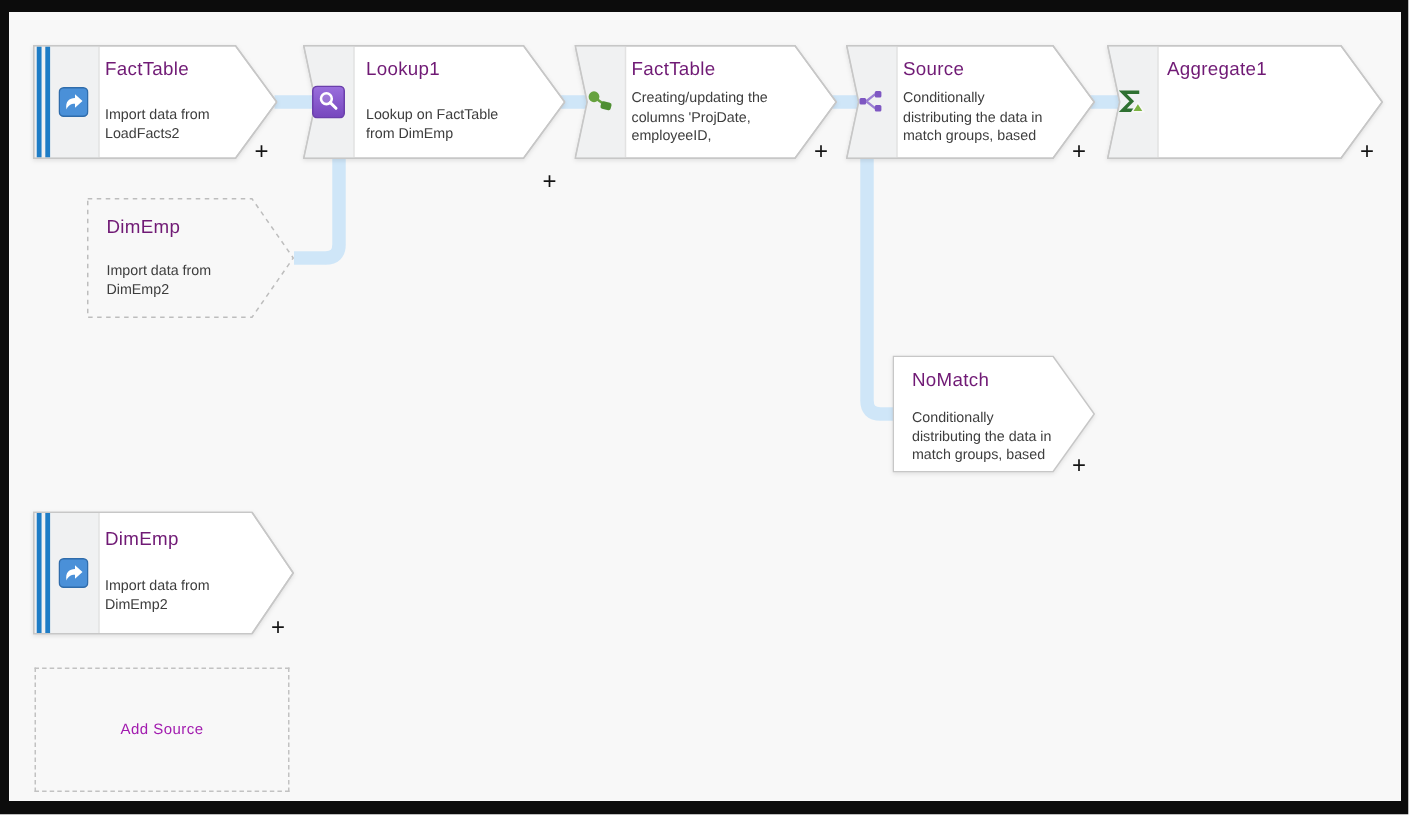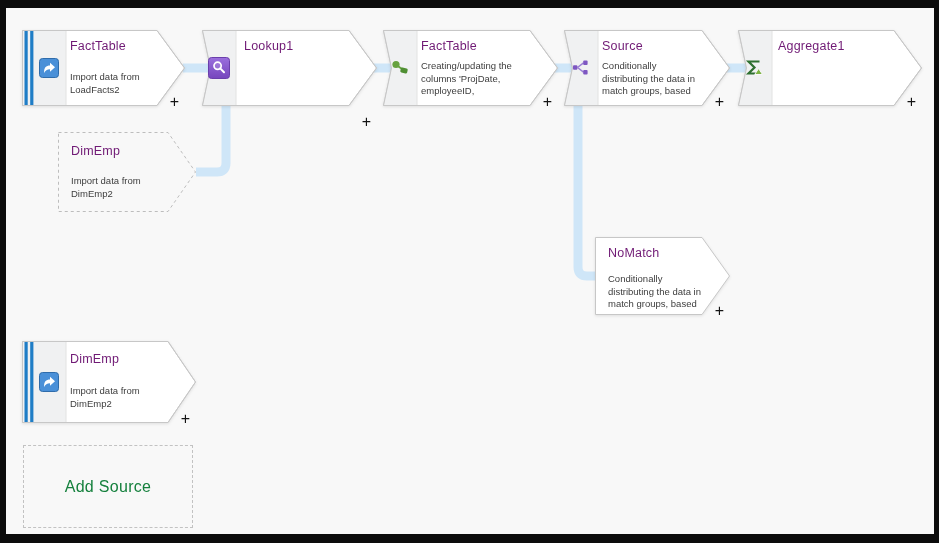--- a/index.html
+++ b/index.html
@@ -46,21 +46,21 @@
   
   .n-facttable .icon{left:17px;top:28px}
   .n-dimemp .icon{left:17px;top:31px}
   .n-lookup1 .icon{left:6px;top:27px}
   .n-checkmatch .icon{left:7px;top:29px}
   .n-ismatch .icon{left:8px;top:29px}
   .n-aggregate1 .icon{left:7px;top:29px}
   .add-source{
     position:absolute;left:23px;top:445px;width:170px;height:83px;box-sizing:border-box;
     border:1px dashed #c2c2c2;display:flex;align-items:center;justify-content:center;
-    color:#15803d;font-size:16px;letter-spacing:.3px;cursor:pointer;z-index:2;
+    color:#a21caf;font-size:10px;letter-spacing:.3px;cursor:pointer;z-index:2;
   }
 </style>
 </head>
 <body>
 
 <svg class="connectors" width="939" height="543" viewBox="0 0 939 543">
   <g fill="none" stroke="#cfe6f8" stroke-width="9">
     <path d="M183 68 H210"></path>
     <path d="M374 68 H392"></path>
     <path d="M555 68 H573"></path>
@@ -101,20 +101,22 @@
       <linearGradient id="lkg" x1="0" y1="0" x2="0" y2="1">
         <stop offset="0" stop-color="#9a6fdd"></stop>
           <stop offset="1" stop-color="#7646bd"></stop>
       </linearGradient>
     </defs>
     <rect x="0.5" y="0.5" width="21" height="21" rx="3" fill="url(#lkg)" stroke="#6a3fab"></rect>
     <circle cx="9.6" cy="8.8" r="3.6" fill="rgba(255,255,255,0.15)" stroke="#ffffff" stroke-width="1.7"></circle>
     <line x1="12.2" y1="11.4" x2="16" y2="15.2" stroke="#ffffff" stroke-width="2" stroke-linecap="round"></line>
   </svg>
   <div class="title">Lookup1</div>
+  <div class="desc">Lookup on FactTable
+from DimEmp</div>
   <div class="plus">+</div>
 </div>
 
 <div class="node n-checkmatch">
   <svg class="shape" width="175" height="76" viewBox="0 0 175 76">
     <path d="M0.5,0.5 H147 L174.5,38 L147,75.5 H0.5 L8.5,38 Z" fill="#ffffff" stroke="#c7c7c7"></path>
     <path d="M1,1 H34 V75 H1 L8.5,38 Z" fill="#f0f1f2"></path>
     <line x1="34" y1="1" x2="34" y2="75" stroke="#e2e2e2"></line>
     <path d="M0.5,0.5 H147 L174.5,38 L147,75.5 H0.5 L8.5,38 Z" fill="none" stroke="#c7c7c7"></path>
   </svg>

